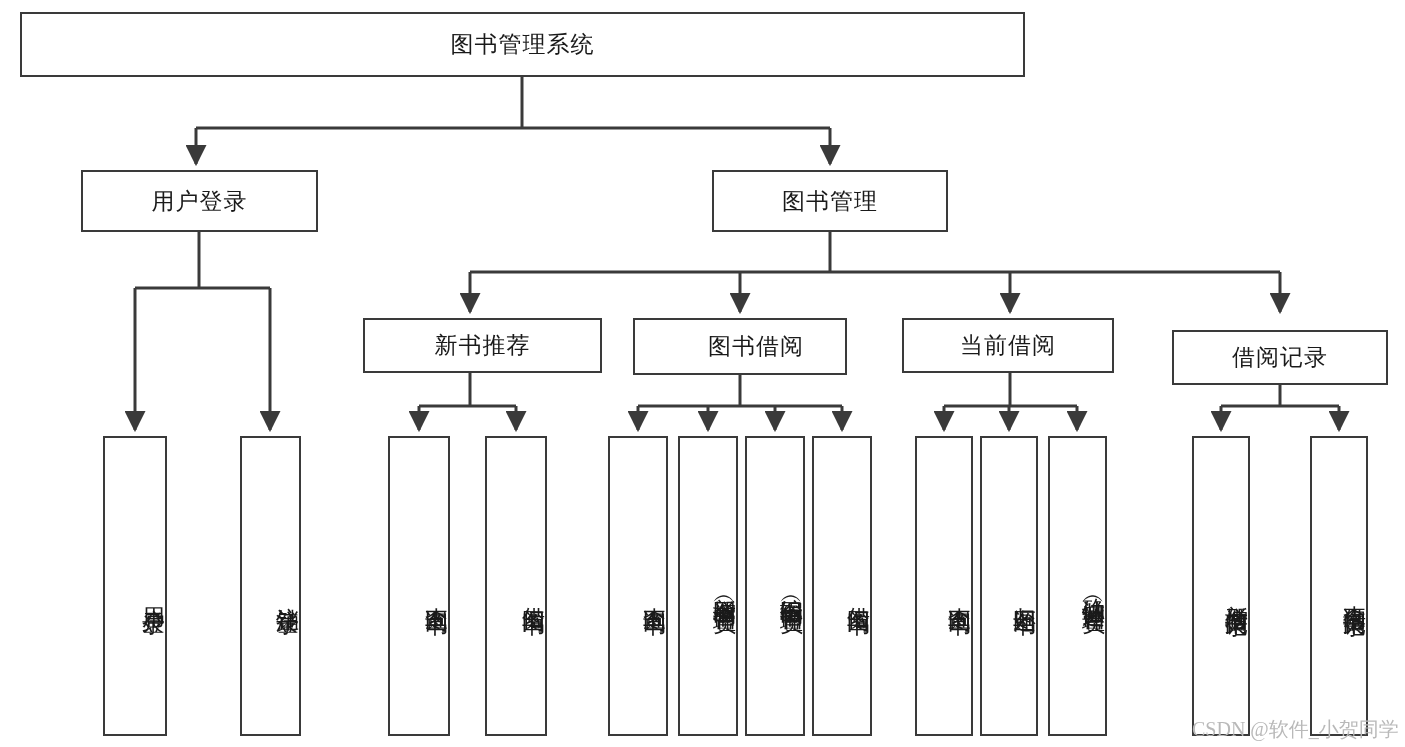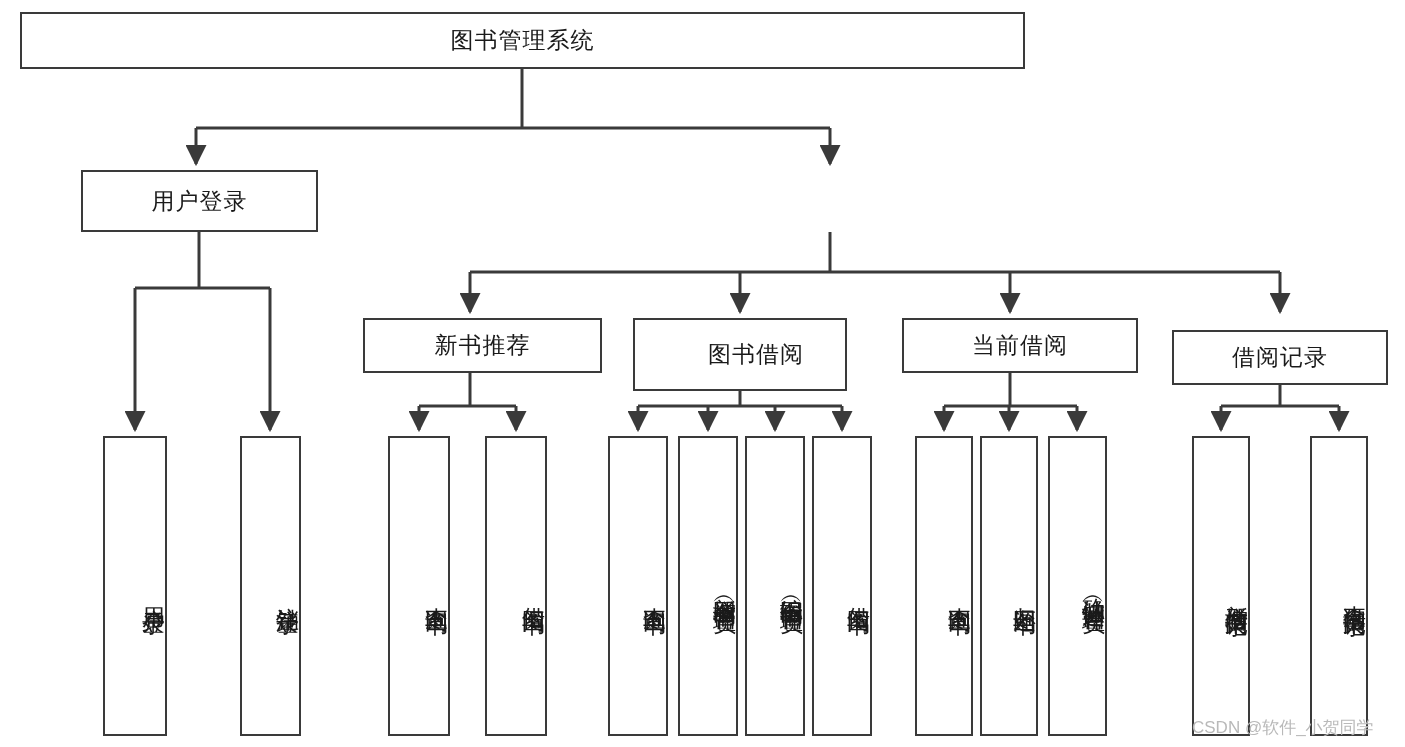--- a/index.html
+++ b/index.html
@@ -50,25 +50,25 @@
     justify-content: center;
     padding-top: 14px;
     white-space: nowrap;
     overflow: hidden;
   }
   .node-v.tall { padding-top: 6px; }
   .watermark {
     position: absolute;
     left: 1192px;
     top: 716px;
-    font-size: 17px;
+    font-size: 20px;
     color: #b9b9b9;
     white-space: nowrap;
     z-index: 6;
-    font-family: Liberation Sans, sans-serif;
+    font-family: Liberation Serif, serif;
   }
 </style>
 </head>
 <body>
 
 <div id="canvas">
 
   <svg id="edges" xmlns="http://www.w3.org/2000/svg" viewBox="0 0 1405 747">
     <defs>
       <marker id="arrow" viewBox="0 0 10 10" refX="9" refY="5" markerWidth="7" markerHeight="7" orient="auto-start-reverse">
@@ -112,30 +112,31 @@
       <path d="M 1009,406 L 1009,430" marker-end="url(#arrow)"></path>
       <path d="M 1077,406 L 1077,430" marker-end="url(#arrow)"></path>
 
       <path d="M 1280,373 L 1280,406"></path>
       <path d="M 1221,406 L 1339,406"></path>
       <path d="M 1221,406 L 1221,430" marker-end="url(#arrow)"></path>
       <path d="M 1339,406 L 1339,430" marker-end="url(#arrow)"></path>
     </g>
   </svg>
 
-  <div class="node node-h" style="left:20px; top:12px; width:1005px; height:57px;">图书管理系统</div>
+  <div class="node node-h" style="left:20px; top:12px; width:1005px; height:65px;">图书管理系统</div>
 
   <div class="node node-h" style="left:81px; top:170px; width:237px; height:62px;">用户登录</div>
 
+  <div class="node node-h" style="left:712px; top:170px; width:236px; height:62px;">图书管理</div>
 
   <div class="node node-h" style="left:363px; top:318px; width:239px; height:55px;">新书推荐</div>
 
-  <div class="node node-h" style="left:633px; top:318px; width:214px; height:73px;padding-left:32px;">图书借阅</div>
+  <div class="node node-h" style="left:633px; top:318px; width:214px; height:57px;padding-left:32px;">图书借阅</div>
 
-  <div class="node node-h" style="left:902px; top:318px; width:236px; height:55px;">当前借阅</div>
+  <div class="node node-h" style="left:902px; top:318px; width:212px; height:55px;">当前借阅</div>
 
   <div class="node node-h" style="left:1172px; top:330px; width:216px; height:55px;">借阅记录</div>
 
   <div class="node node-v" style="left:103px; top:436px; width:64px; height:300px;">用户登录</div>
 
   <div class="node node-v" style="left:240px; top:436px; width:61px; height:300px;">注销登录</div>
 
   <div class="node node-v" style="left:388px; top:436px; width:62px; height:300px;">查询图书</div>
 
   <div class="node node-v" style="left:485px; top:436px; width:62px; height:300px;">借阅图书</div>

